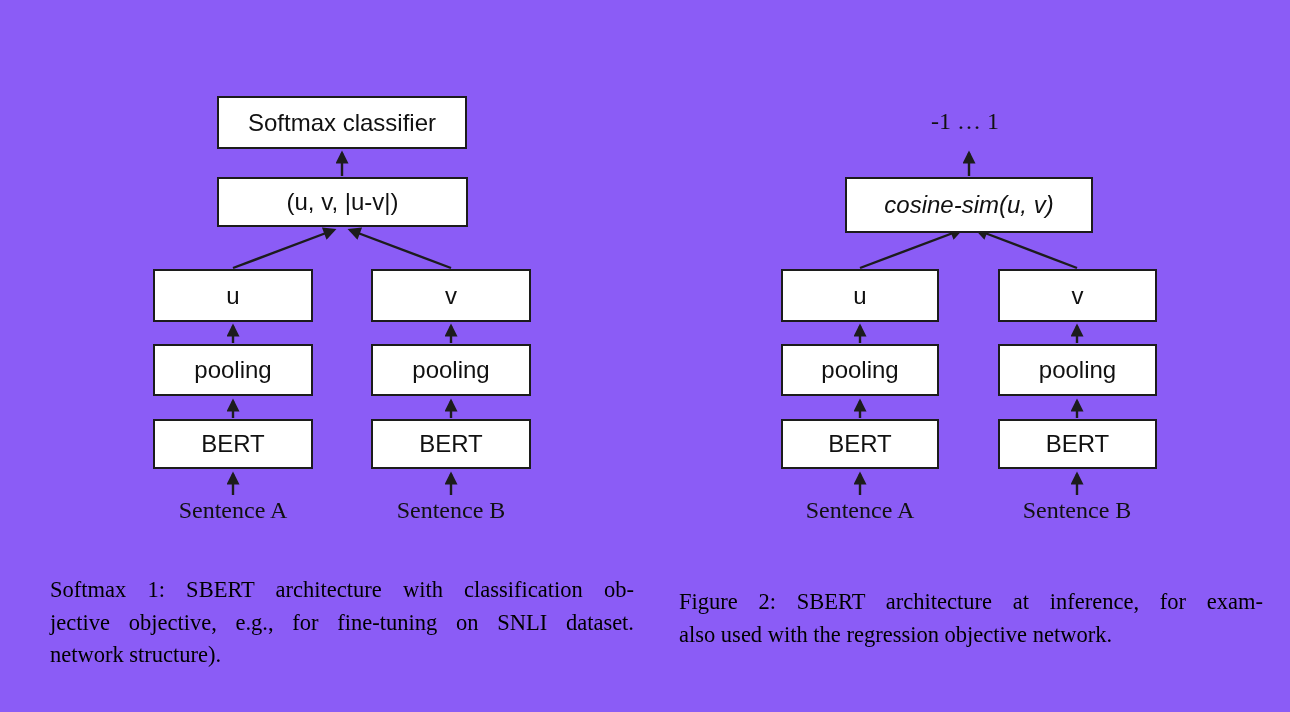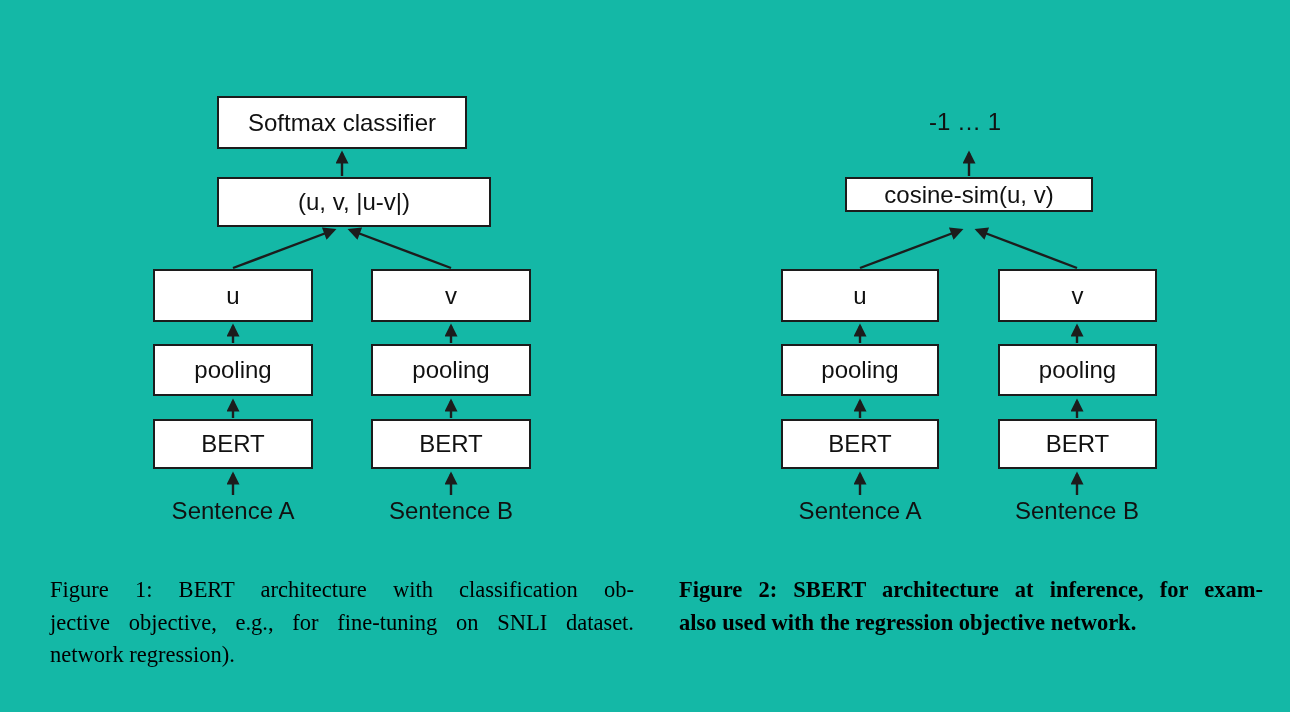--- a/index.html
+++ b/index.html
@@ -1,20 +1,20 @@
 <!DOCTYPE html>
 <html><head>
 <meta charset="utf-8">
 <style>
   html, body { margin: 0; padding: 0; background: #ffffff; }
   #canvas {
     position: relative;
     width: 1290px;
     height: 712px;
-    background: #14b8a6;
+    background: #8b5cf6;
     overflow: hidden;
     font-family: "Liberation Sans", sans-serif;
   }
   .overlay {
     position: absolute;
     left: 0; top: 0;
     width: 1290px; height: 712px;
     pointer-events: none;
   }
   .box {
@@ -26,21 +26,21 @@
     align-items: center;
     justify-content: center;
     font-family: "Liberation Sans", sans-serif;
     font-size: 24px;
     color: #111111;
     white-space: nowrap;
   }
   .flabel {
     position: absolute;
     transform: translateX(-50%);
-    font-family: Liberation Sans, sans-serif;
+    font-family: Liberation Serif, serif;
     font-size: 24px;
     color: #111111;
     white-space: nowrap;
   }
   .cap {
     position: absolute;
     width: 584px;
     font-family: "Liberation Serif", serif;
     font-size: 22.5px;
     color: #000000;
@@ -88,21 +88,21 @@
     <line class="arrow" x1="860" y1="418" x2="860" y2="401" marker-end="url(#ah)"></line>
     <line class="arrow" x1="1077" y1="418" x2="1077" y2="401" marker-end="url(#ah)"></line>
     <line class="arrow" x1="860" y1="495" x2="860" y2="474" marker-end="url(#ah)"></line>
     <line class="arrow" x1="1077" y1="495" x2="1077" y2="474" marker-end="url(#ah)"></line>
   </svg>
 
   <div>
     <div class="box" style="left:217px; top:96px;  width:250px; height:53px;">
       <span>Softmax classifier</span>
     </div>
-    <div class="box" style="left:217px; top:177px; width:274px; height:50px;">
+    <div class="box" style="left:217px; top:177px; width:251px; height:50px;">
       <span>(u, v, |u-v|)</span>
     </div>
     <div class="box" style="left:153px; top:269px; width:160px; height:53px;">
       <span>u</span>
     </div>
     <div class="box" style="left:371px; top:269px; width:160px; height:53px;">
       <span>v</span>
     </div>
     <div class="box" style="left:153px; top:344px; width:160px; height:52px;">
       <span>pooling</span>
@@ -115,21 +115,21 @@
     </div>
     <div class="box" style="left:371px; top:419px; width:160px; height:50px;">
       <span>BERT</span>
     </div>
     <div class="flabel" style="left:233px; top:497px;">Sentence A</div>
     <div class="flabel" style="left:451px; top:497px;">Sentence B</div>
   </div>
 
   <div>
     <div class="flabel" style="left:965px; top:108px;">-1 … 1</div>
-    <div class="box" style="left:845px; top:177px; width:248px; height:35px;">
+    <div class="box" style="left:845px; top:177px; width:248px; height:56px;font-style:italic;">
       <span>cosine-sim(u, v)</span>
     </div>
     <div class="box" style="left:781px; top:269px; width:158px; height:53px;">
       <span>u</span>
     </div>
     <div class="box" style="left:998px; top:269px; width:159px; height:53px;">
       <span>v</span>
     </div>
     <div class="box" style="left:781px; top:344px; width:158px; height:52px;">
       <span>pooling</span>
@@ -141,23 +141,23 @@
       <span>BERT</span>
     </div>
     <div class="box" style="left:998px; top:419px; width:159px; height:50px;">
       <span>BERT</span>
     </div>
     <div class="flabel" style="left:860px; top:497px;">Sentence A</div>
     <div class="flabel" style="left:1077px; top:497px;">Sentence B</div>
   </div>
 
   <div class="cap" style="left:50px; top:574px;">
-    <div class="line j">Figure 1: BERT architecture with classification ob-</div>
+    <div class="line j">Softmax 1: SBERT architecture with classification ob-</div>
     <div class="line j">jective objective, e.g., for fine-tuning on SNLI dataset.</div>
-    <div class="line">network regression).</div>
+    <div class="line">network structure).</div>
   </div>
 
-  <div class="cap" style="left:679px; top:574px;font-weight:bold;">
+  <div class="cap" style="left:679px; top:586px;">
     <div class="line j">Figure 2: SBERT architecture at inference, for exam-</div>
     <div class="line">also used with the regression objective network.</div>
   </div>
 
 </div>
 
 </body></html>

